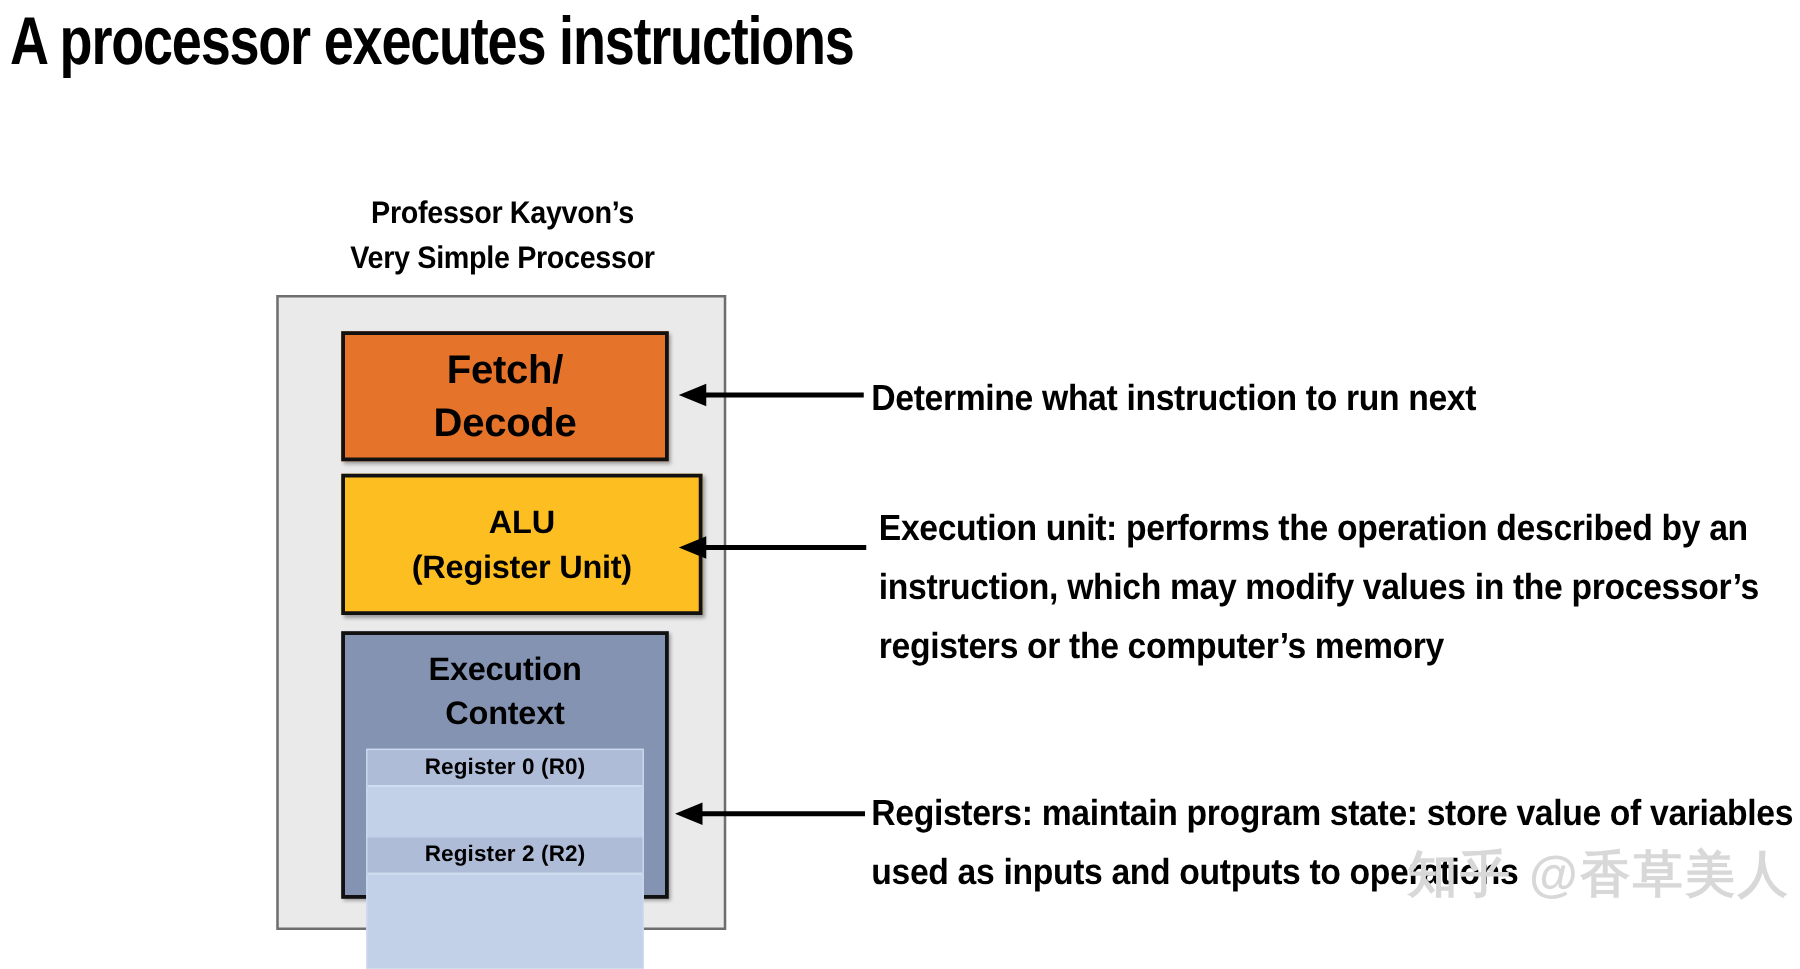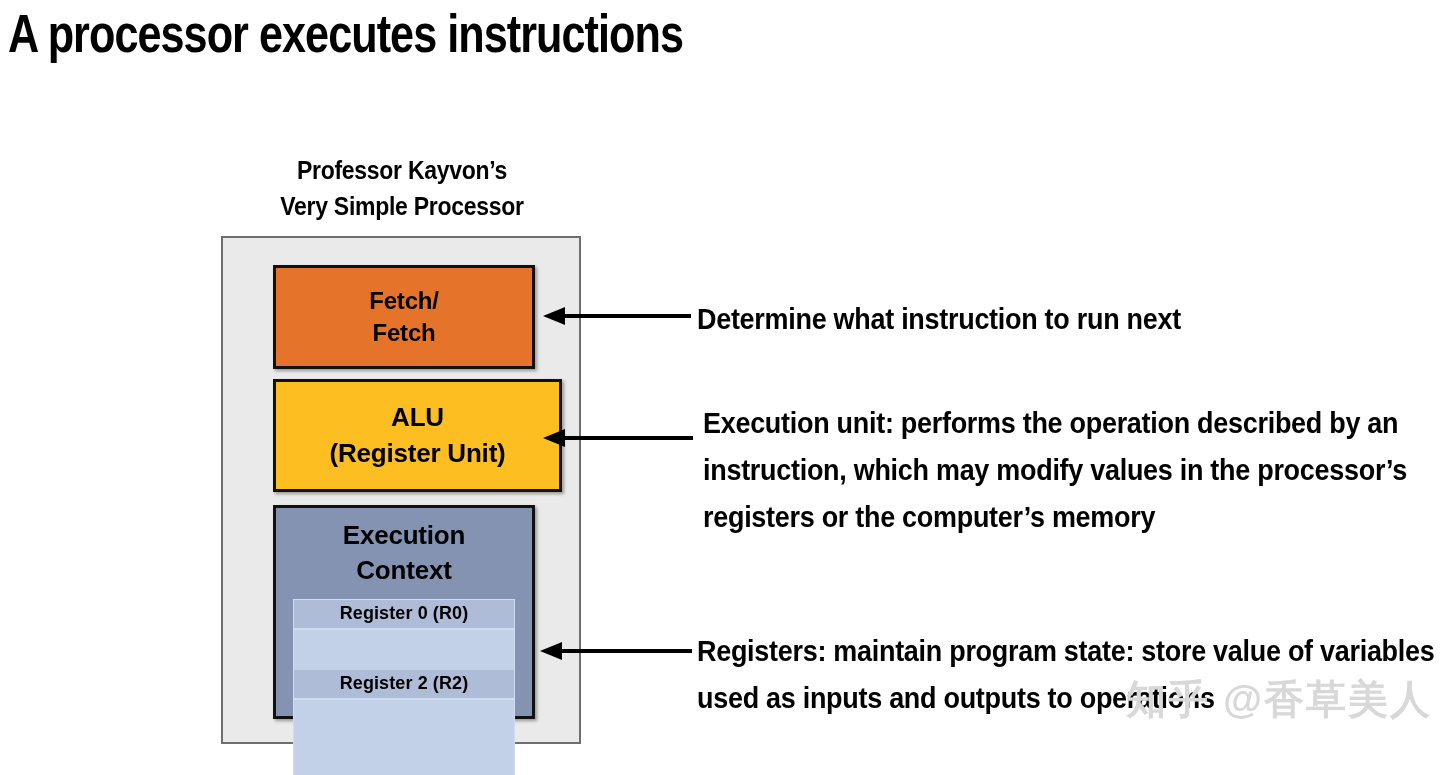--- a/index.html
+++ b/index.html
@@ -72,21 +72,21 @@
     box-shadow: 2px 2px 3px rgba(0,0,0,0.35);
   }
 
   
   #fetch-decode-block {
     left: 50px;
     top: 27px;
     width: 262px;
     height: 104px;
     background: #e5742a;
-    font-size: 24px;
+    font-size: 32px;
     line-height: 1.35;
   }
 
   
   #alu-block {
     left: 50px;
     top: 141px;
     width: 289px;
     height: 113px;
     background: #fdbe21;
@@ -197,21 +197,21 @@
 
 <div id="processor-caption">
   <div>Professor Kayvon’s</div>
   <div>Very Simple Processor</div>
 </div>
 
 <div id="processor-chassis">
 
   <div class="unit-block" id="fetch-decode-block">
     <div>Fetch/</div>
-    <div>Fetch</div>
+    <div>Decode</div>
   </div>
 
   <div class="unit-block" id="alu-block">
     <div>ALU</div>
     <div>(Register Unit)</div>
   </div>
 
   <div class="unit-block" id="execution-context-block">
     <div id="execution-context-title">
       <div>Execution</div>

